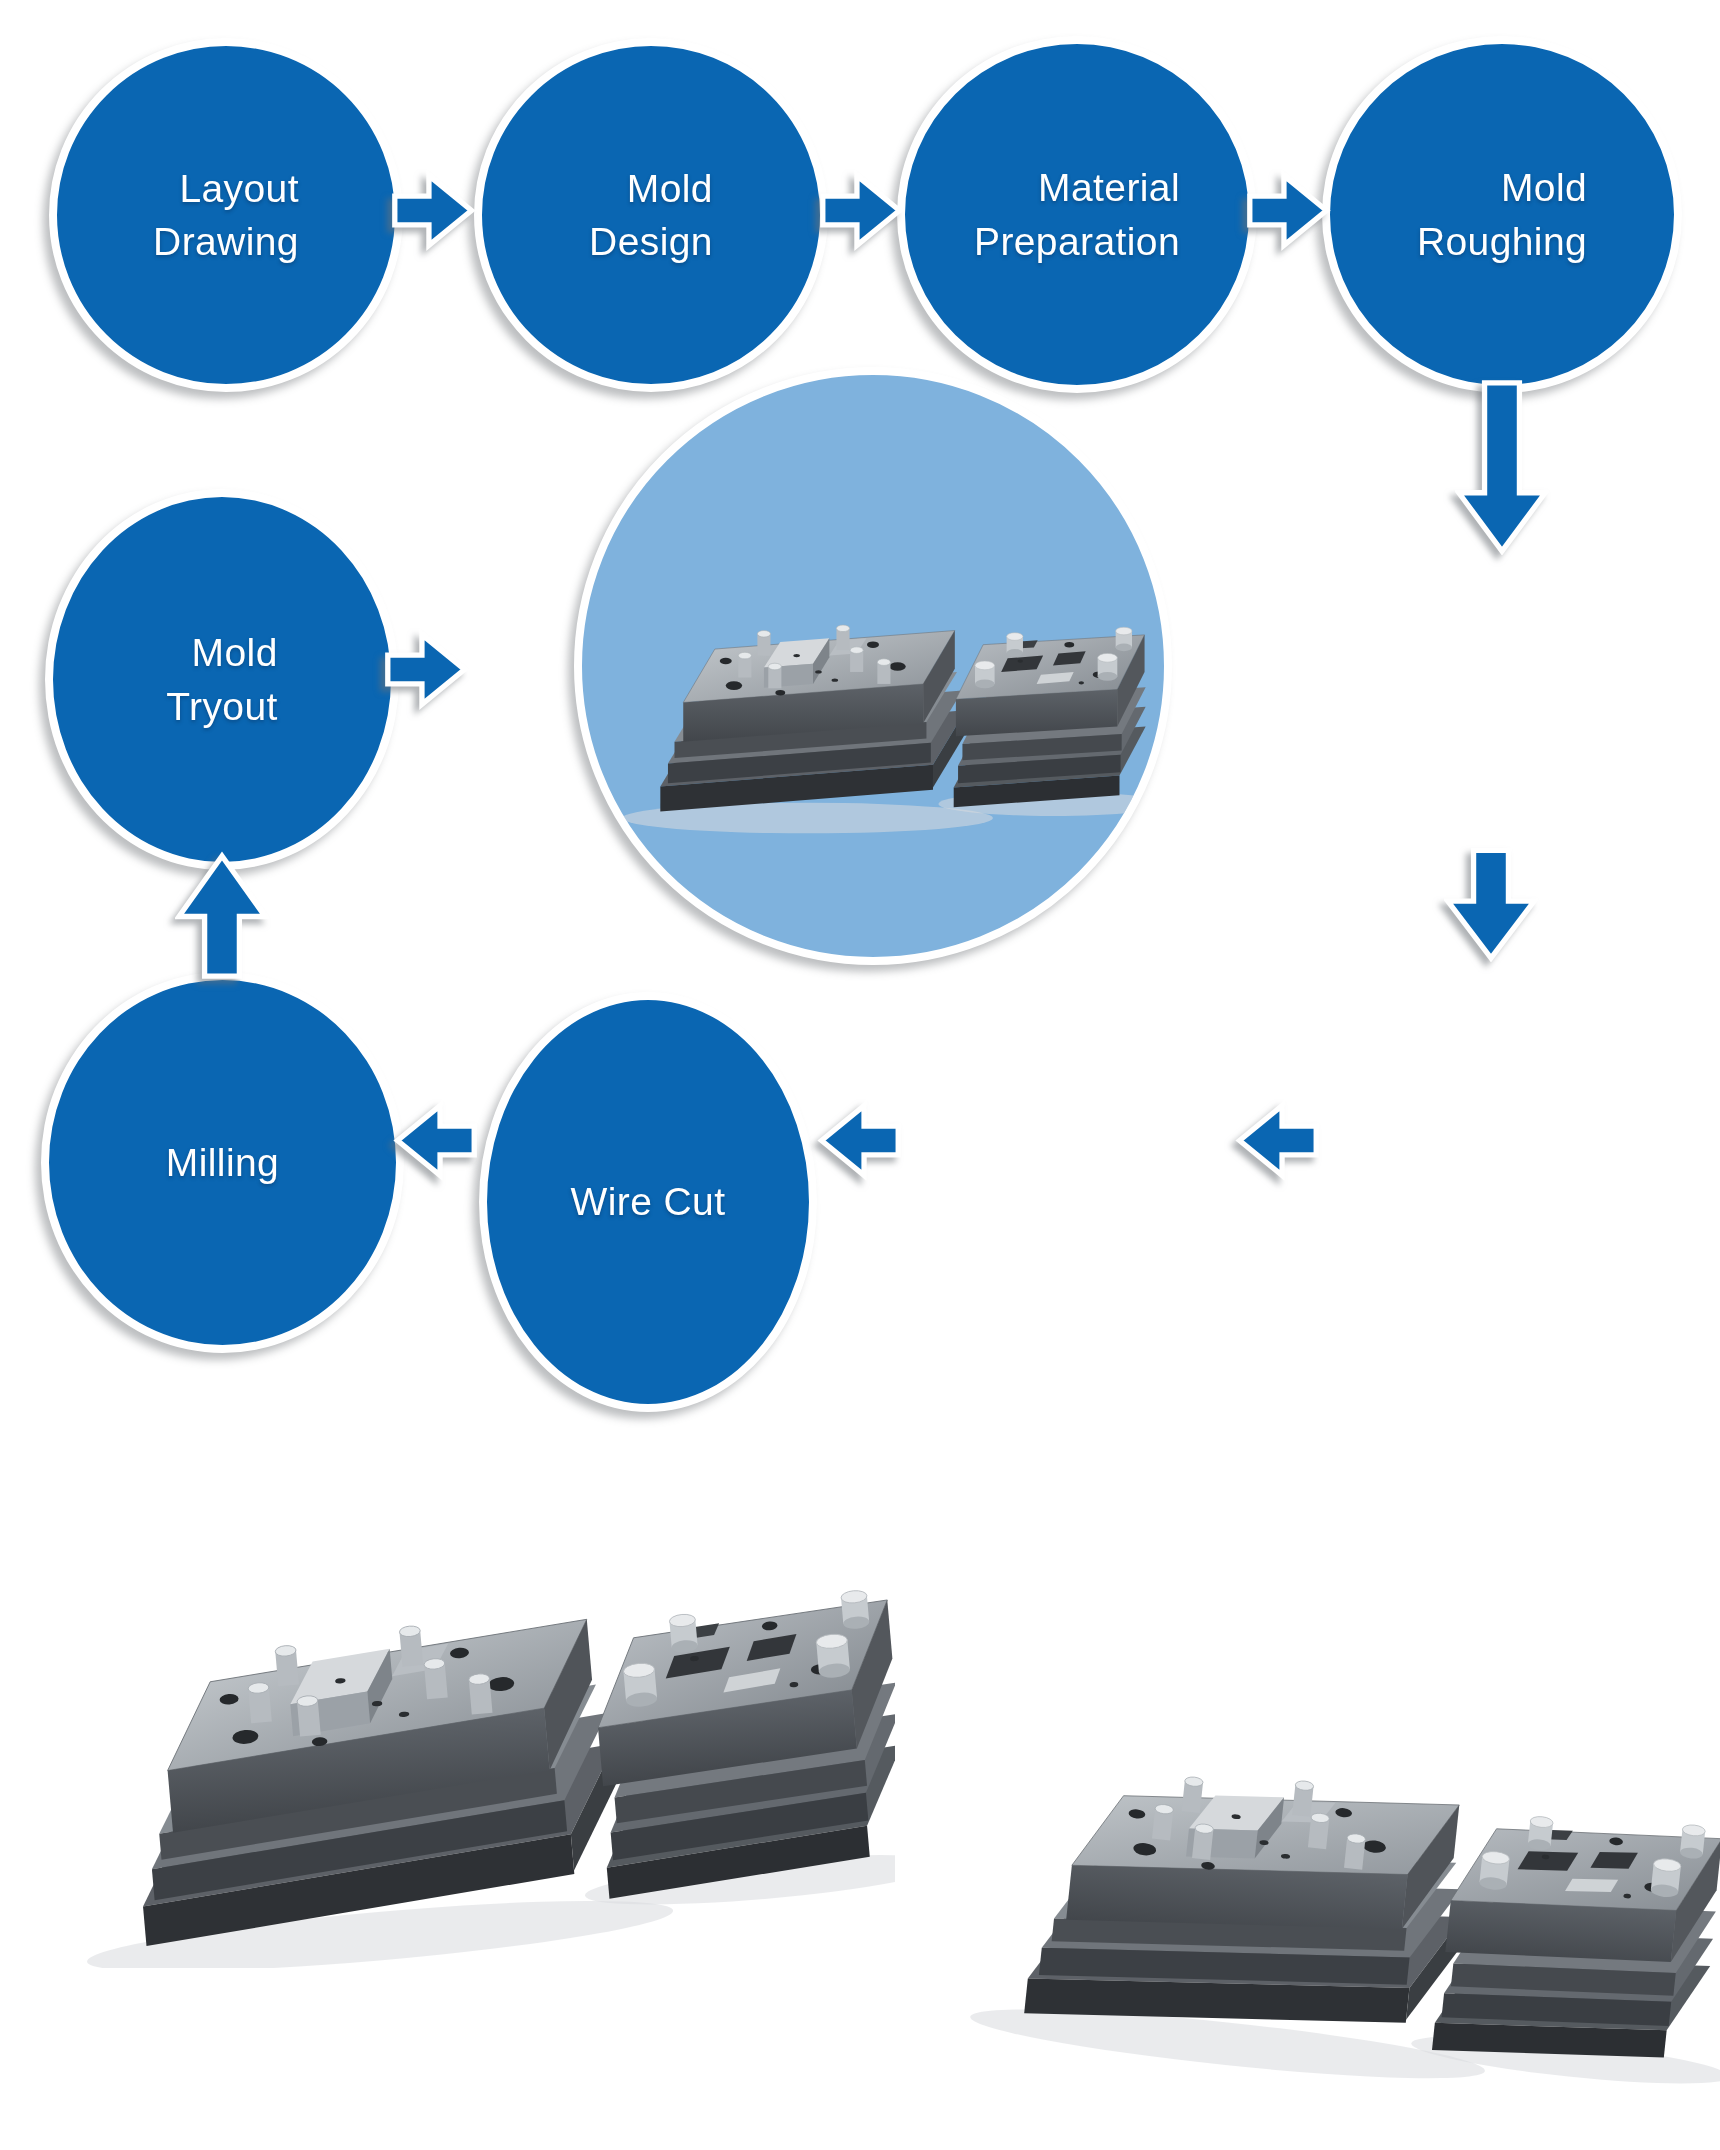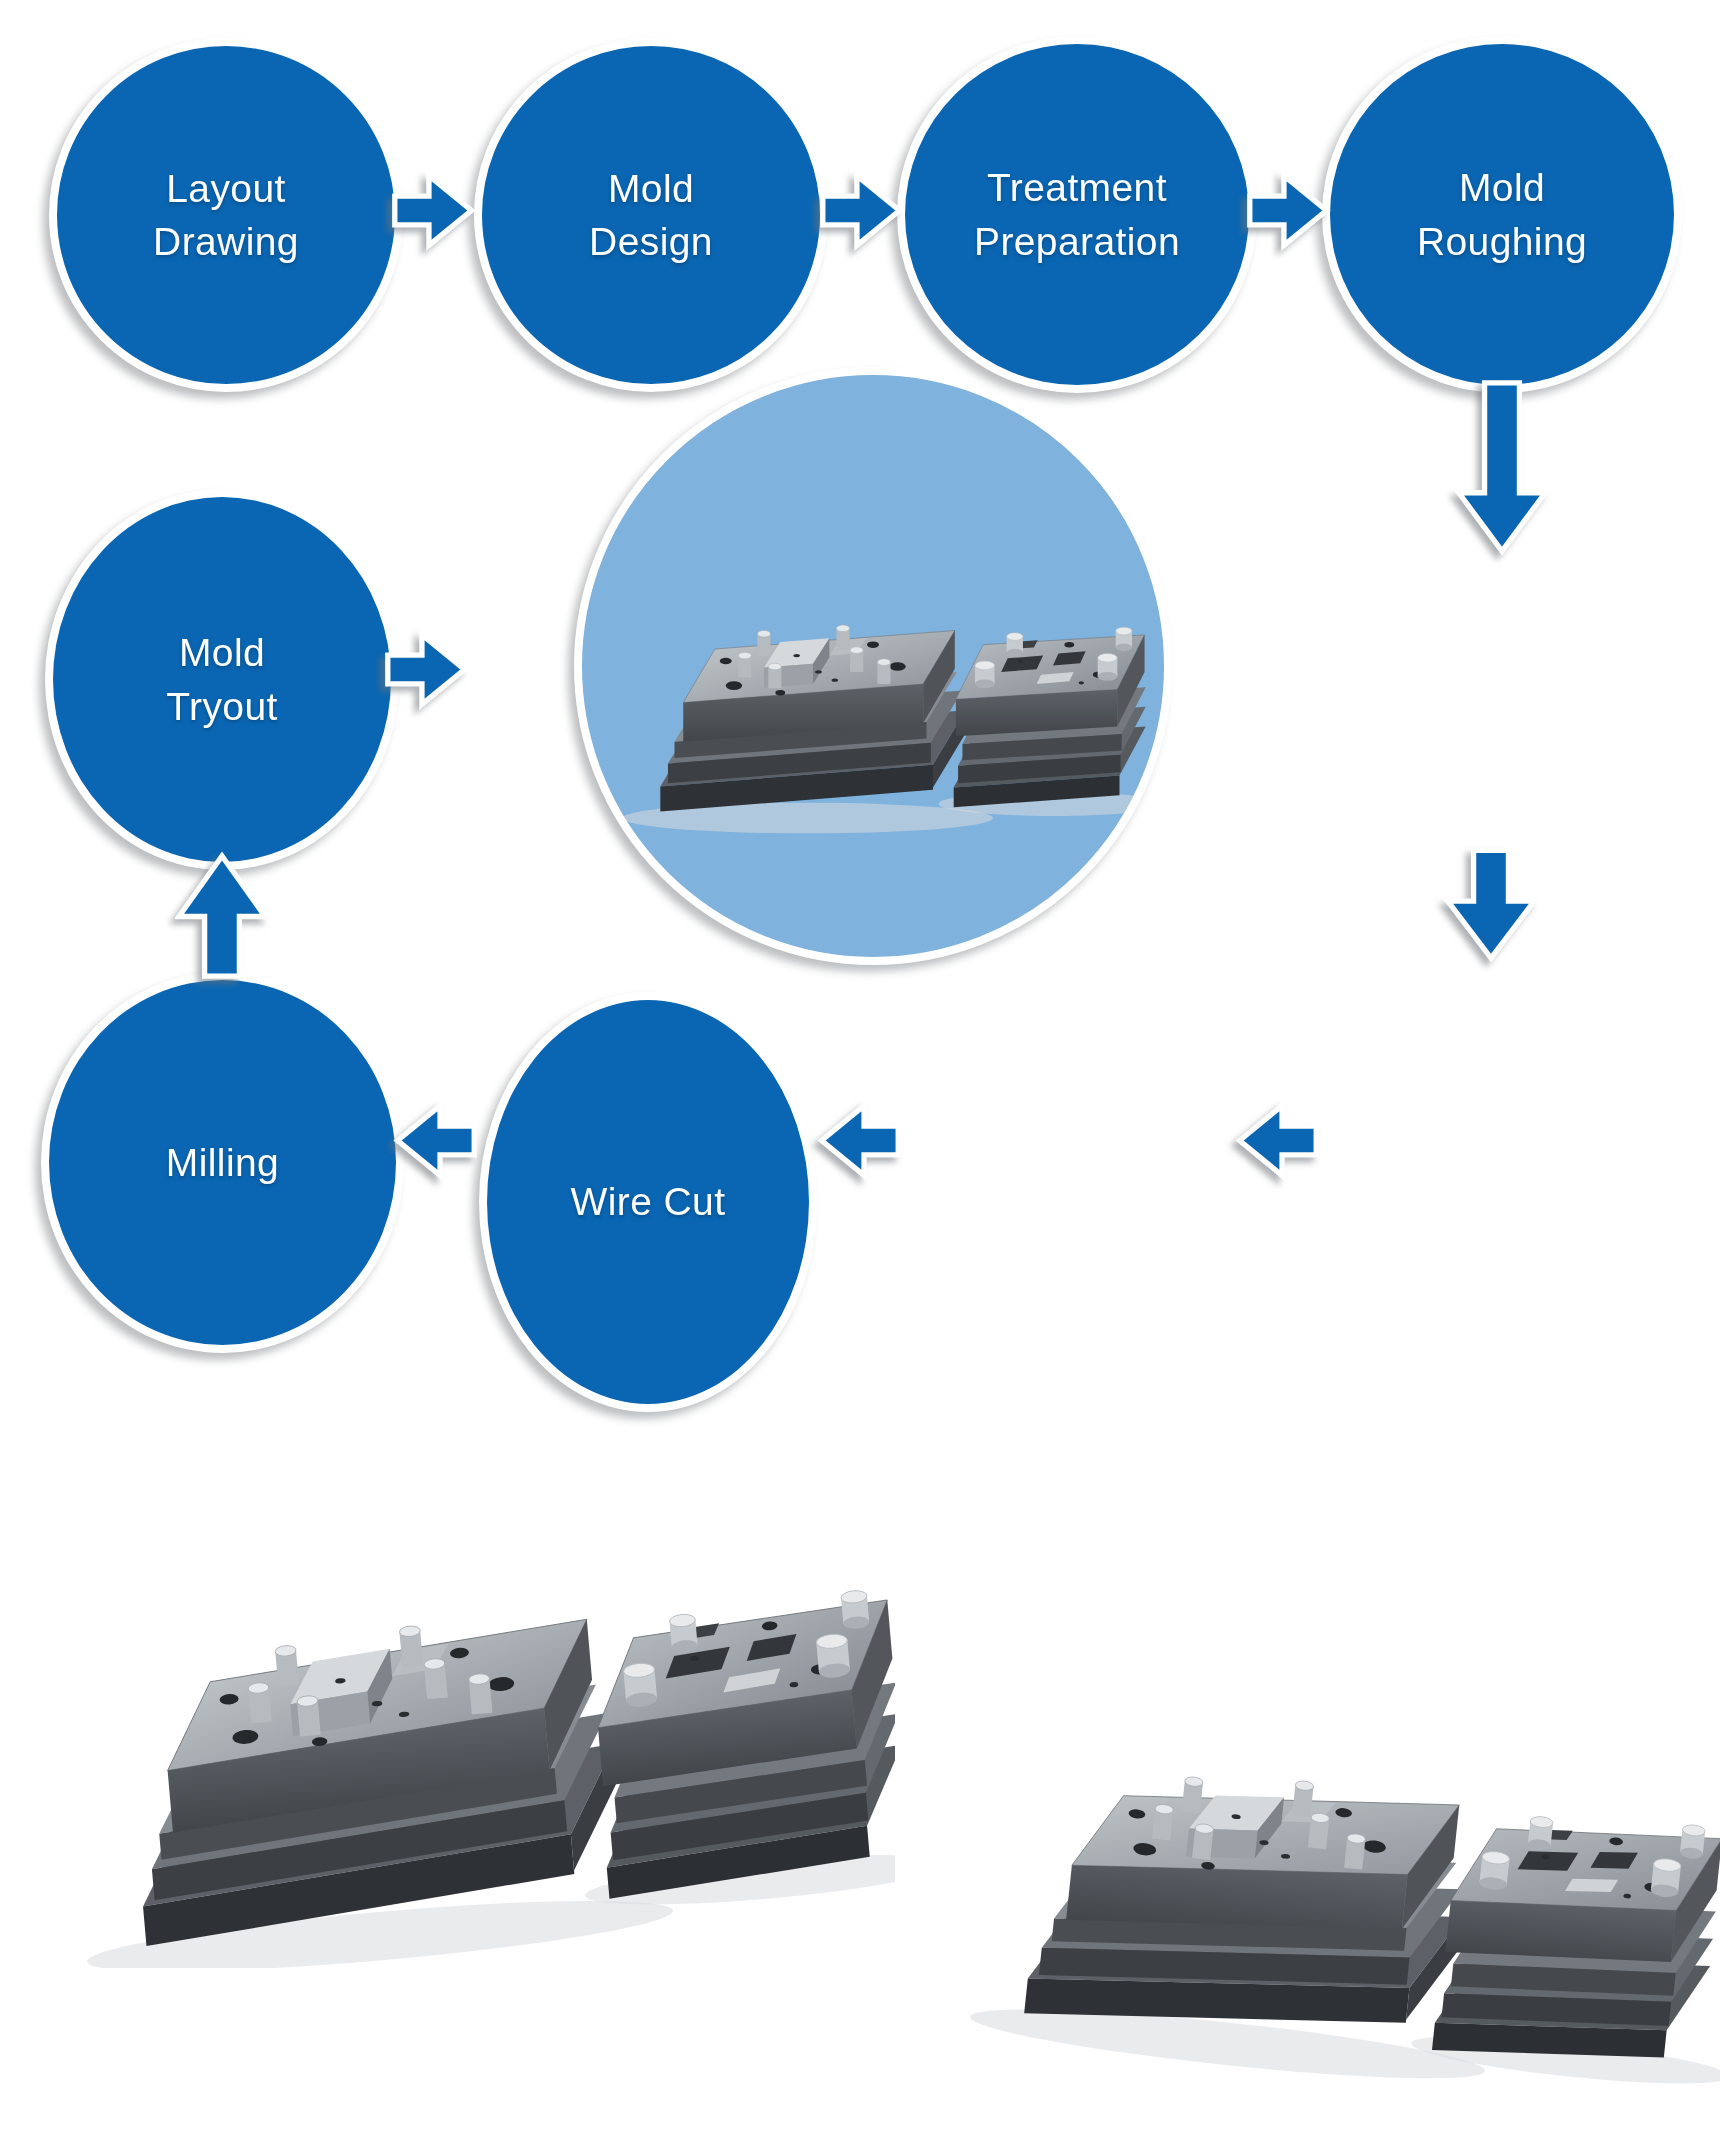--- a/index.html
+++ b/index.html
@@ -8,21 +8,21 @@
     font-family:"Liberation Sans", sans-serif;overflow:hidden;
   }
   .node{
     position:absolute;border-radius:50%;
     background:#0a66b2;border:8.3px solid #ffffff;
     box-shadow:-6px 6.8px 9px rgba(90,95,100,0.40);
     display:flex;align-items:center;justify-content:center;
     box-sizing:border-box;
   }
   .node-label{
-    color:#ffffff;font-size:39px;line-height:1.36;text-align:center;
+    color:#ffffff;font-size:39px;line-height:1.36;text-align:right;
     white-space:pre-line;letter-spacing:0.4px;
     text-shadow:0 2.3px 3.8px rgba(10,30,60,0.35);
   }
   .node--bold .node-label{font-weight:bold;letter-spacing:0.8px;}
   .photo-circle{
     position:absolute;border-radius:50%;
     background:#7fb2dd;border:8.3px solid #ffffff;
     box-shadow:-6px 6.8px 9px rgba(90,95,100,0.40);
     display:flex;align-items:center;justify-content:center;
     box-sizing:border-box;overflow:hidden;
@@ -138,21 +138,21 @@
 
   <div class="node" style="left:49px;top:38px;width:354px;height:354px">
     <span class="node-label">Layout
 Drawing</span>
   </div>
   <div class="node" style="left:474px;top:38px;width:354px;height:354px">
     <span class="node-label">Mold
 Design</span>
   </div>
   <div class="node" style="left:897px;top:36px;width:360px;height:357px">
-    <span class="node-label">Treatment
+    <span class="node-label">Material
 Preparation</span>
   </div>
   <div class="node" style="left:1322px;top:36px;width:360px;height:357px">
     <span class="node-label">Mold
 Roughing</span>
   </div>
 
   <div class="node" style="left:45px;top:489px;width:354px;height:381px">
     <span class="node-label">Mold
 Tryout</span>

